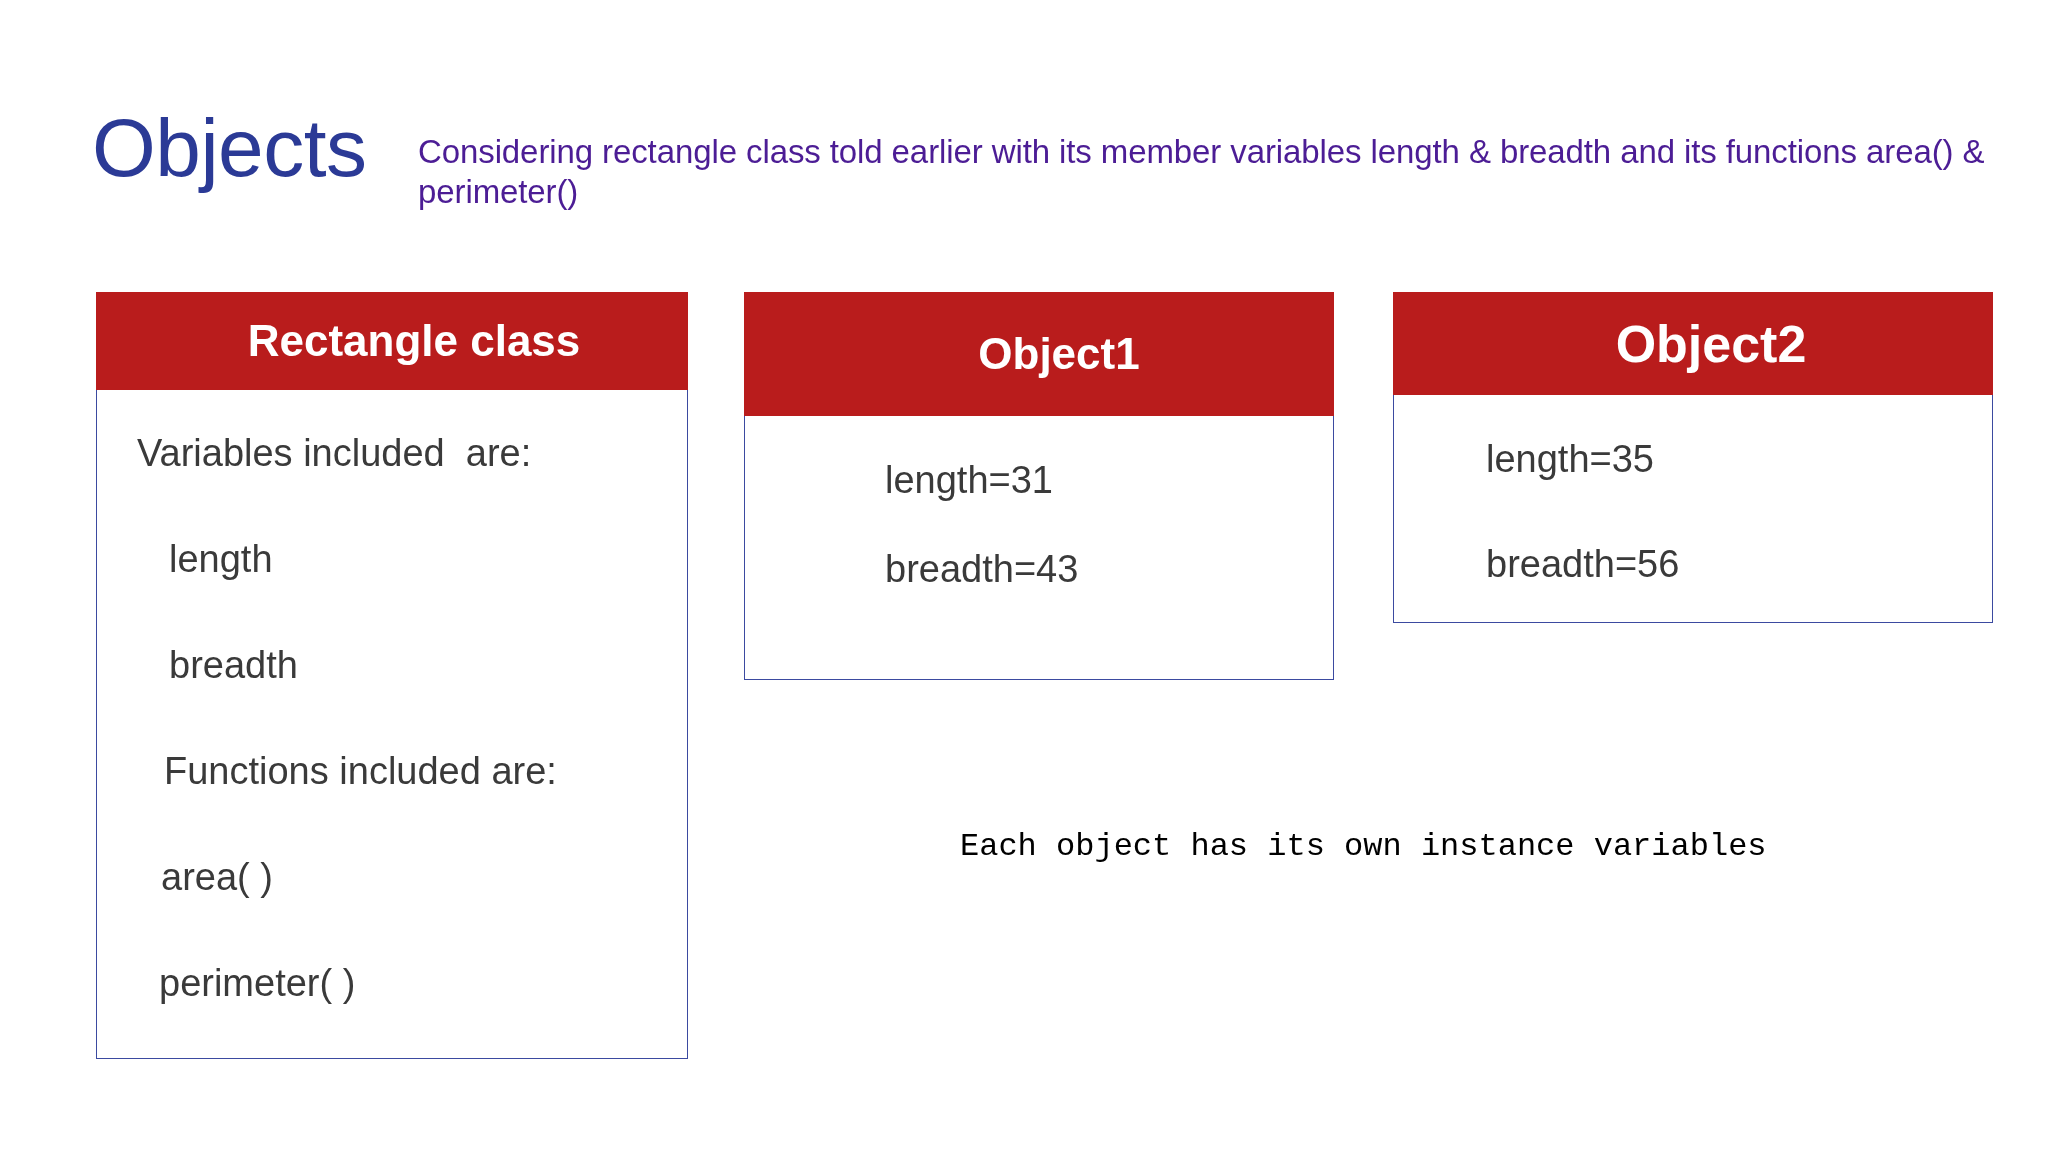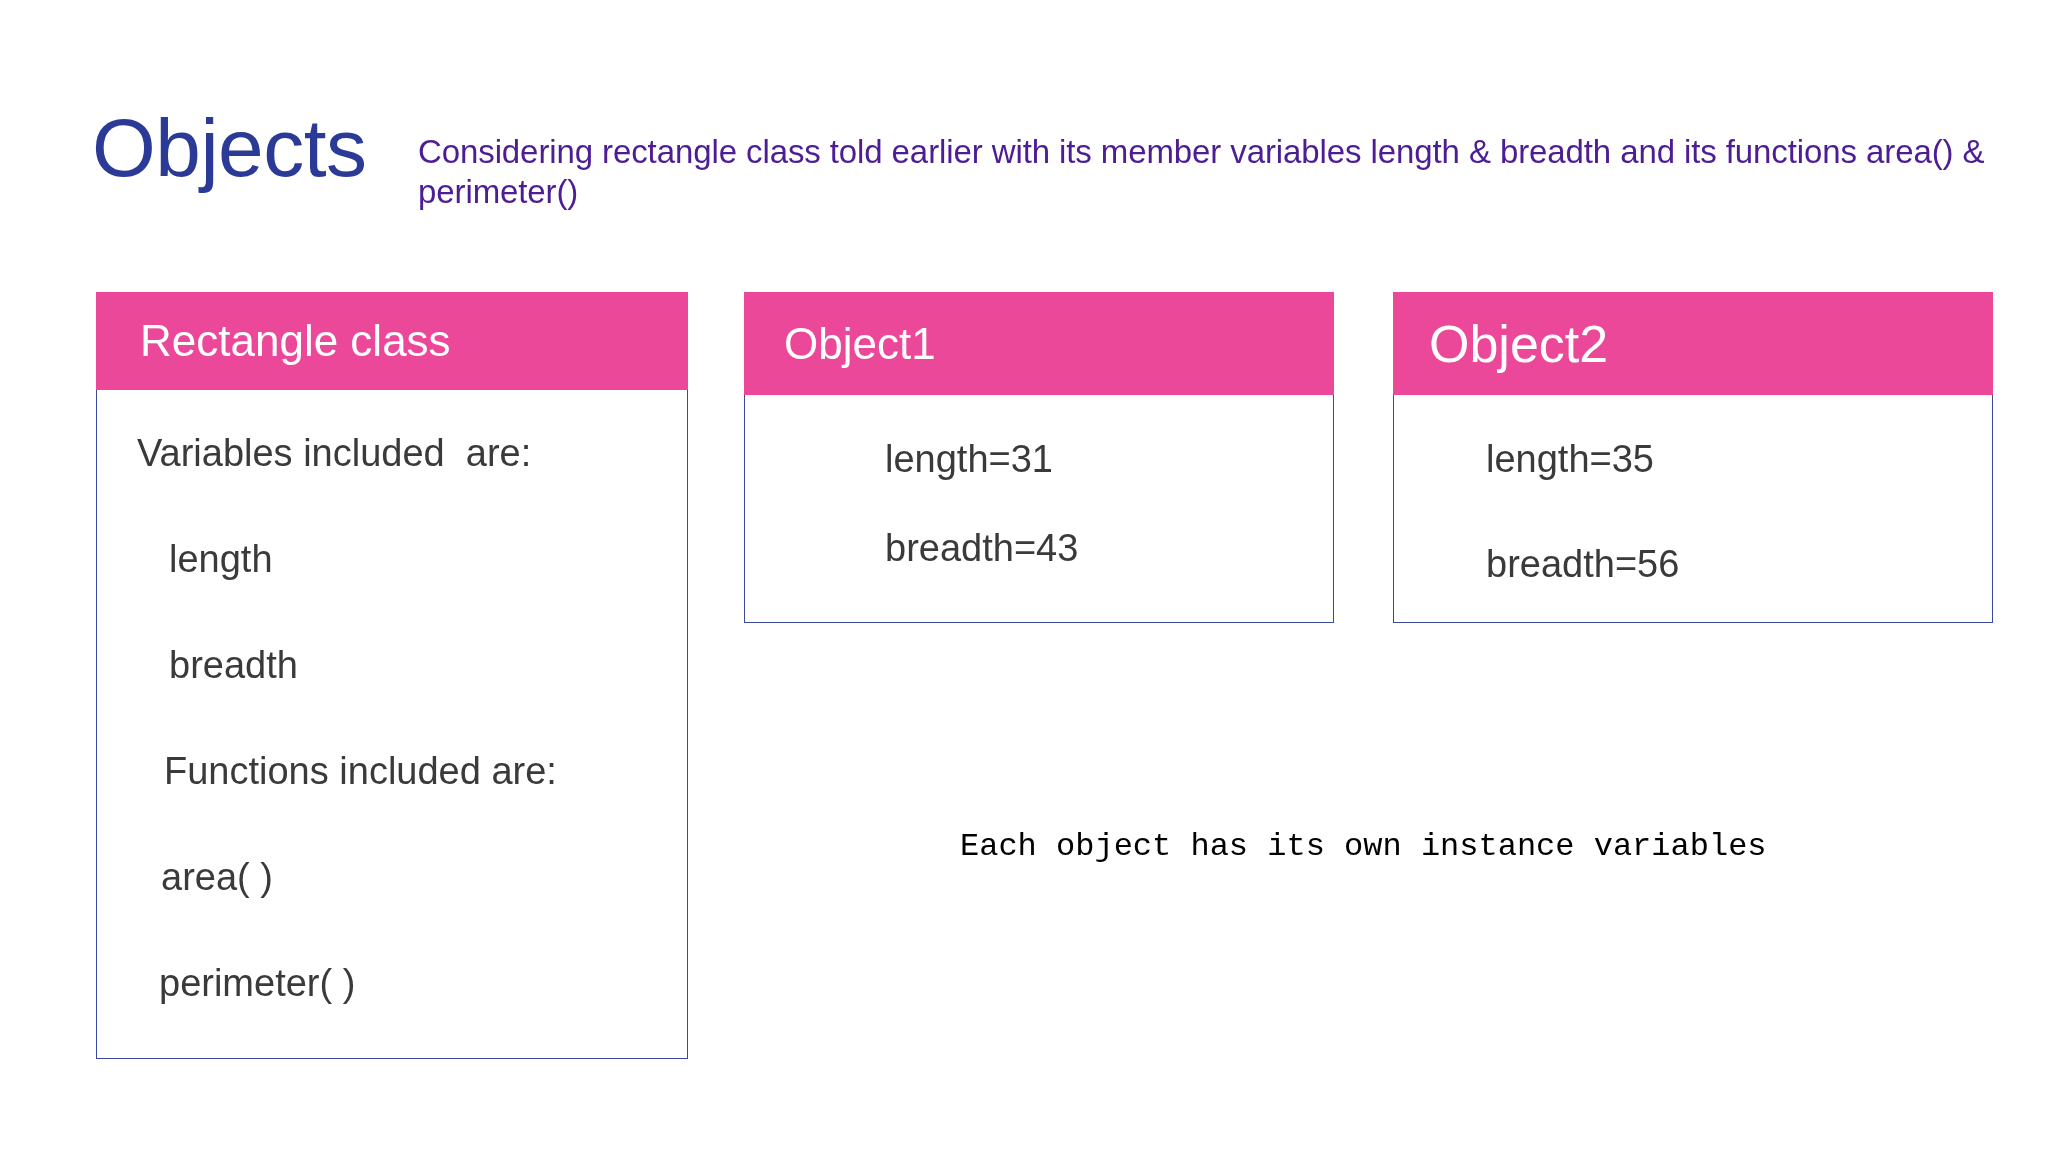--- a/index.html
+++ b/index.html
@@ -49,27 +49,28 @@
   }
 
   
   .card {
     position: absolute;
     box-sizing: border-box;
     background: #ffffff;
   }
   .card-header {
     box-sizing: border-box;
-    background: #ec4899;
+    background: #b91c1c;
     color: #ffffff;
     font-family: "Liberation Sans", sans-serif;
-    font-weight: 400;
+    font-weight: 700;
     display: flex;
     align-items: center;
     white-space: nowrap;
+    justify-content: center;
   }
   .card-body {
     box-sizing: border-box;
     border: 1px solid #3b4aa0;
     border-top: none;
     background: #ffffff;
     position: relative;
   }
   .body-line {
     font-family: "Liberation Sans", sans-serif;
@@ -90,25 +91,25 @@
   #rc-line-0 { left: 40px;  top: 42px;  }
   #rc-line-1 { left: 72px;  top: 148px; }
   #rc-line-2 { left: 72px;  top: 254px; }
   #rc-line-3 { left: 40px;  top: 360px; margin-left: 27px; }
   #rc-line-4 { left: 64px;  top: 466px; }
   #rc-line-5 { left: 62px;  top: 572px; }
 
   
   #card-object1 { left: 744px; top: 292px; width: 590px; height: 331px; }
   #card-object1 .card-header {
-    height: 103px;
+    height: 124px;
     padding-left: 40px;
     font-size: 44px;
   }
-  #card-object1 .card-body { height: 228px; }
+  #card-object1 .card-body { height: 264px; }
   #card-object1 .body-line { font-size: 38px; }
   #o1-line-0 { left: 140px; top: 43px;  }
   #o1-line-1 { left: 140px; top: 132px; }
 
   
   #card-object2 { left: 1393px; top: 292px; width: 600px; height: 331px; }
   #card-object2 .card-header {
     height: 103px;
     padding-left: 36px;
     font-size: 52px;

